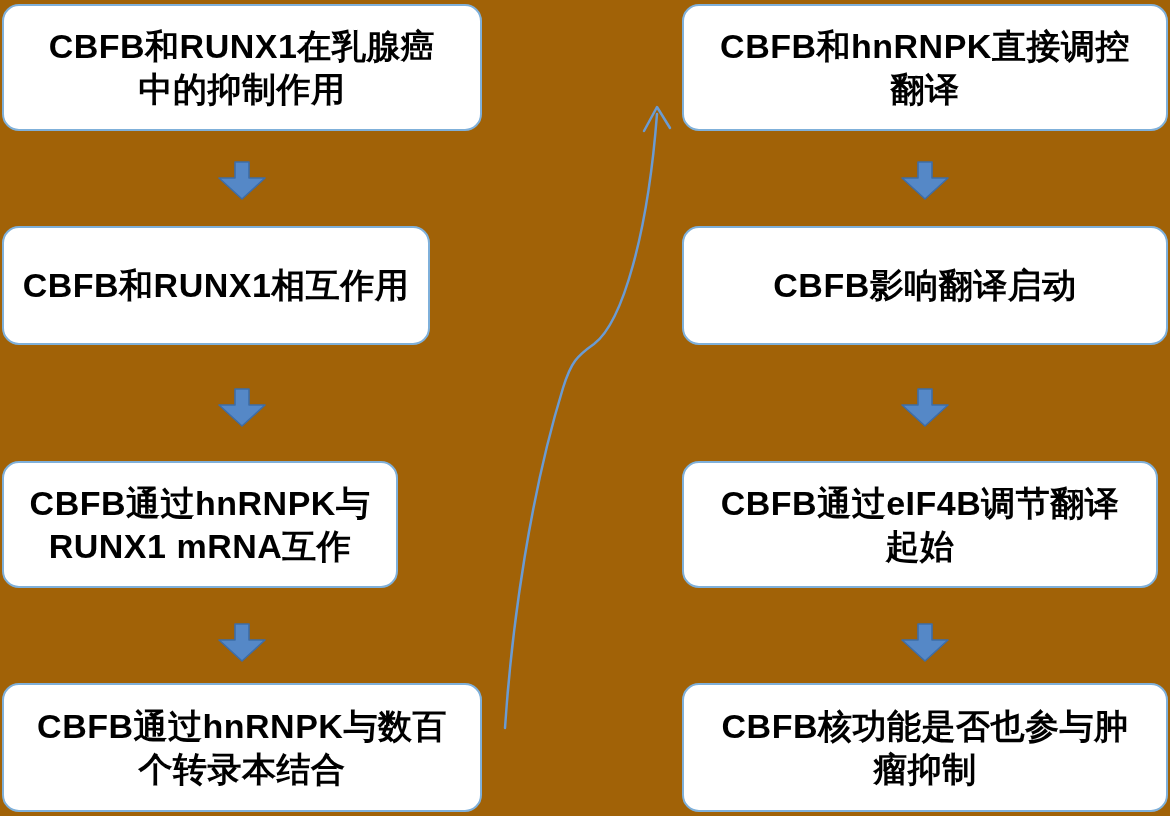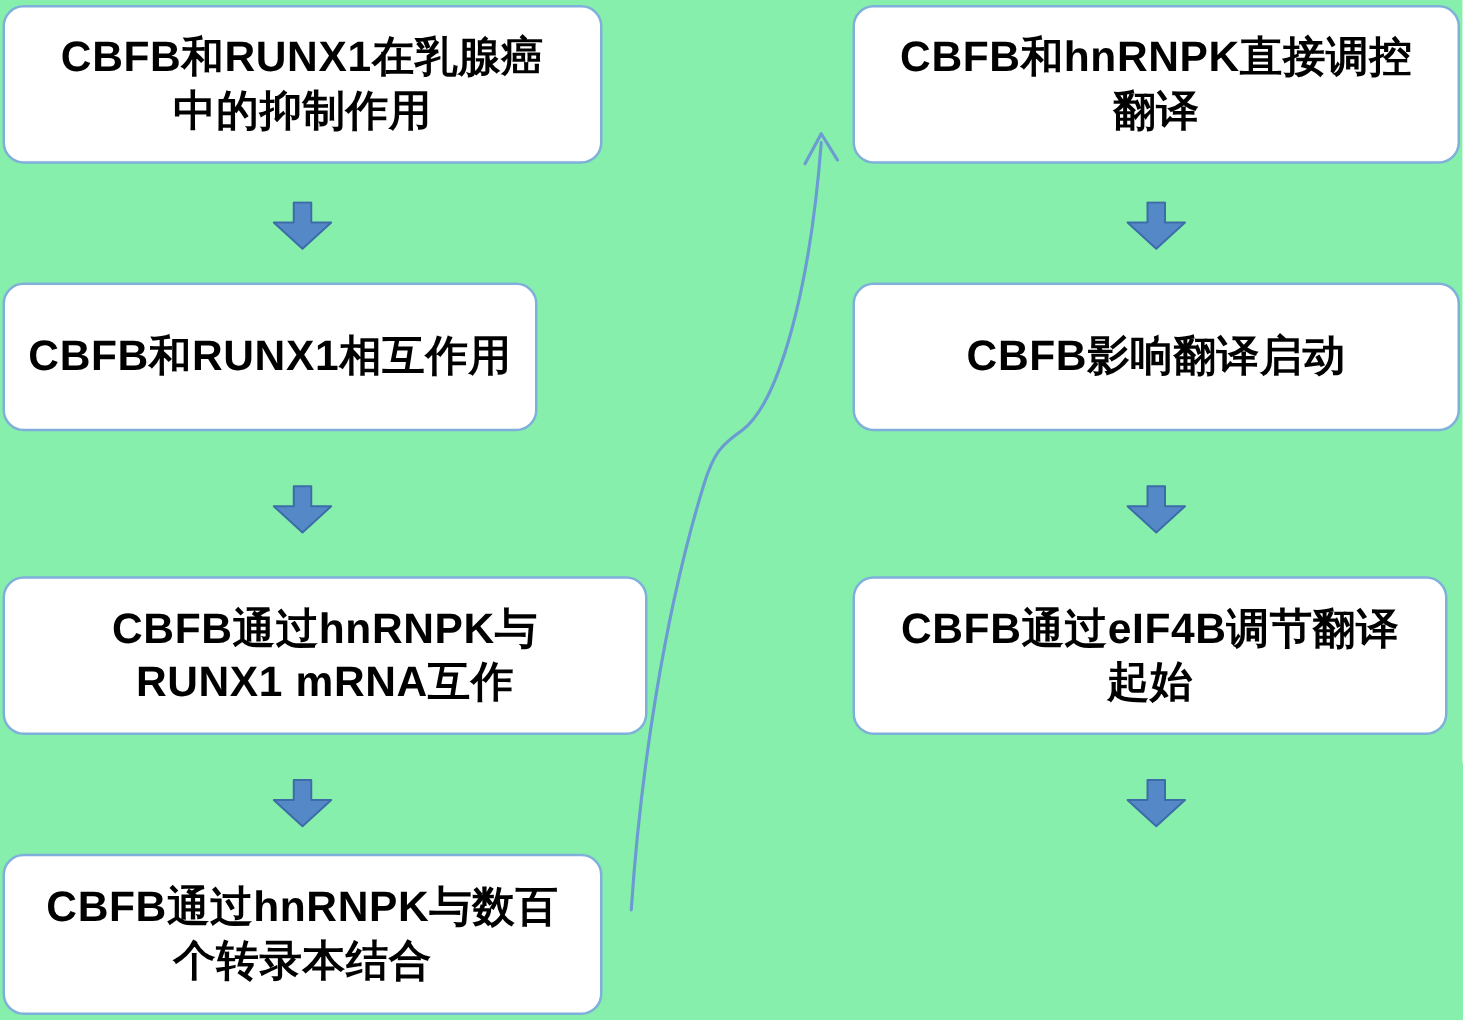--- a/index.html
+++ b/index.html
@@ -1,20 +1,20 @@
 <!DOCTYPE html>
 <html><head>
 <meta charset="utf-8">
 <style>
   html, body { margin: 0; padding: 0; background: #ffffff; }
   .canvas {
     position: relative;
     width: 1170px;
     height: 816px;
-    background: #86efac;
+    background: #a16207;
     overflow: hidden;
     font-family: "Liberation Sans", "DejaVu Sans", sans-serif;
   }
   .box {
     position: absolute;
     box-sizing: border-box;
     background: #ffffff;
     border: 2.5px solid #7fb0da;
     border-radius: 17px;
     display: flex;
@@ -27,21 +27,21 @@
     white-space: pre-line;
     font-size: 34px;
     font-weight: bold;
     color: #000000;
     line-height: 1.26;
     letter-spacing: 0.5px;
   }
   
   .b-l1 { left: 2px;   top: 4px;   width: 480px; height: 127px; }
   .b-l2 { left: 2px;   top: 226px; width: 428px; height: 119px; }
-  .b-l3 { left: 2px;   top: 461px; width: 516px; height: 127px; }
+  .b-l3 { left: 2px;   top: 461px; width: 396px; height: 127px; }
   .b-l4 { left: 2px;   top: 683px; width: 480px; height: 129px; }
   
   .b-r1 { left: 682px; top: 4px;   width: 486px; height: 127px; }
   .b-r2 { left: 682px; top: 226px; width: 486px; height: 119px; text-align: center; }
   .b-r3 { left: 682px; top: 461px; width: 476px; height: 127px; }
   .b-r4 { left: 682px; top: 683px; width: 486px; height: 129px; }
   
   .down-arrow { position: absolute; width: 48px; height: 40px; }
   .down-arrow polygon { fill: #5588c7; stroke: #3d6da8; stroke-width: 1.6; stroke-linejoin: round; }
   .a-l1 { left: 218px; top: 161px; }
@@ -91,20 +91,24 @@
     <span class="box-text">CBFB通过hnRNPK与数百
 个转录本结合</span>
   </div>
   <div class="box b-r2">
     <span class="box-text">CBFB影响翻译启动</span>
   </div>
   <div class="box b-r3">
     <span class="box-text">CBFB通过eIF4B调节翻译
 起始</span>
   </div>
+  <div class="box b-r4">
+    <span class="box-text">CBFB核功能是否也参与肿
+瘤抑制</span>
+  </div>
 
   <svg class="down-arrow a-l1" viewBox="0 0 48 40">
     <polygon points="17,1 31,1 31,17 47,17 24,38 1,17 17,17"></polygon>
   </svg>
   <svg class="down-arrow a-l2" viewBox="0 0 48 40">
     <polygon points="17,1 31,1 31,17 47,17 24,38 1,17 17,17"></polygon>
   </svg>
   <svg class="down-arrow a-l3" viewBox="0 0 48 40">
     <polygon points="17,1 31,1 31,17 47,17 24,38 1,17 17,17"></polygon>
   </svg>

